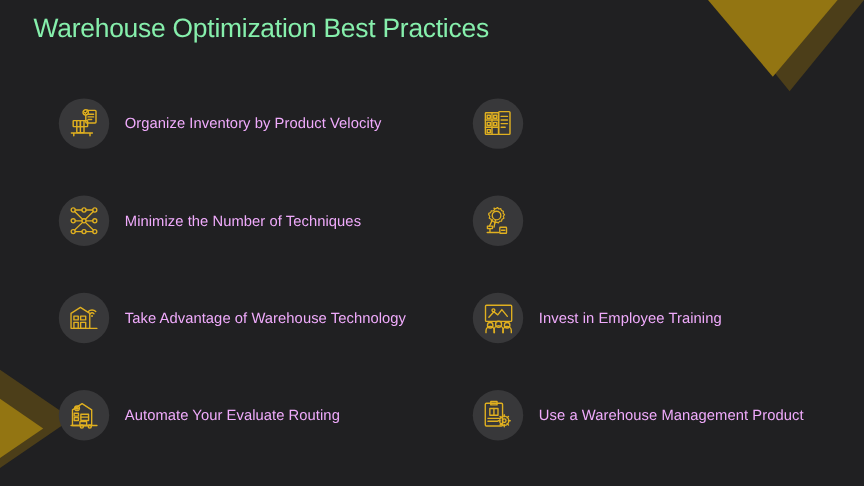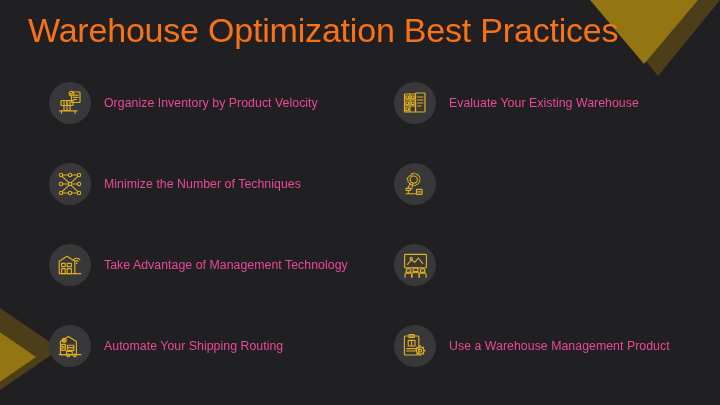--- a/index.html
+++ b/index.html
@@ -46,24 +46,24 @@
     width:0; height:0;
     border-top:48px solid transparent;
     border-bottom:48px solid transparent;
     border-left:70px solid #937512;
   }
 
   
   .title {
     position:absolute;
     left:28px; top:11px;
-    font-size:34px;
+    font-size:22px;
     font-weight:400;
     letter-spacing:-0.2px;
-    color:#f97316;
+    color:#86efac;
     white-space:nowrap;
   }
 
   
   .grid {
     position:absolute;
     left:0; top:72px;
     width:720px;
     display:grid;
     grid-template-columns:335px 335px;
@@ -83,21 +83,21 @@
     border-radius:50%;
     background:#38383a;
     display:flex;
     align-items:center;
     justify-content:center;
   }
   .icon-circle svg { display:block; }
   .item-label {
     margin-left:13px;
     font-size:12.3px;
-    color:#ec4899;
+    color:#f0abfc;
     letter-spacing:0.05px;
     white-space:nowrap;
   }
 </style>
 </head>
 <body>
 
 <div class="slide">
 
   <div class="deco deco-tr-outer"></div>
@@ -133,21 +133,20 @@
           <path d="M3.5 11h11M3.5 17h11M9 5v18"></path>
           <rect x="5" y="7" width="2.6" height="2.6"></rect>
           <rect x="10.4" y="7" width="2.6" height="2.6"></rect>
           <rect x="5" y="13" width="2.6" height="2.6"></rect>
           <rect x="10.4" y="13" width="2.6" height="2.6"></rect>
           <rect x="5" y="19" width="2.6" height="2.6"></rect>
           <rect x="14.5" y="4" width="9.5" height="19" rx="0.8"></rect>
           <path d="M16.6 8h5.3M16.6 11h5.3M16.6 14h5.3M16.6 17h3.4"></path>
         </svg>
       </span>
-      <span class="item-label">Evaluate Your Existing Warehouse</span>
     </div>
 
     <div class="item">
       <span class="icon-circle">
         <svg width="26" height="26" viewBox="0 0 26 26" fill="none" stroke="#e0b020" stroke-width="1.1" stroke-linejoin="round" stroke-linecap="round">
           <circle cx="4" cy="4" r="1.7"></circle>
             <circle cx="13" cy="4" r="1.7"></circle>
             <circle cx="22" cy="4" r="1.7"></circle>
           <circle cx="4" cy="13" r="1.7"></circle>
             <circle cx="13" cy="13" r="1.7"></circle>
@@ -183,56 +182,57 @@
           <rect x="5.6" y="12.4" width="3.6" height="3.2"></rect>
           <rect x="5.6" y="17.6" width="3.6" height="5"></rect>
           <rect x="11.2" y="12.4" width="4.2" height="3.2"></rect>
           <rect x="11.2" y="17.6" width="4.2" height="5"></rect>
           <path d="M18.2 22.6h6.6"></path>
           <path d="M17.6 8.6a4.4 4.4 0 016.2 0"></path>
           <path d="M19.1 10.4a2.3 2.3 0 013.2 0"></path>
           <circle cx="20.7" cy="12.4" r="0.8" fill="#e0b020" stroke="none"></circle>
         </svg>
       </span>
-      <span class="item-label">Take Advantage of Management Technology</span>
+      <span class="item-label">Take Advantage of Warehouse Technology</span>
     </div>
 
     <div class="item">
       <span class="icon-circle">
         <svg width="27" height="27" viewBox="0 0 27 27" fill="none" stroke="#e0b020" stroke-width="1.15" stroke-linejoin="round" stroke-linecap="round">
           <rect x="2.6" y="2.4" width="21.8" height="13.4" rx="0.8"></rect>
           <path d="M5.4 12.4l4.2-4.6 3.2 2.6 3.4-4.4 4.6 5.6"></path>
           <circle cx="9.2" cy="6.6" r="1.2"></circle>
           <circle cx="6.5" cy="19" r="2.3"></circle>
           <path d="M3 25.2v-1.6a3.5 3.5 0 017 0v1.6"></path>
           <circle cx="13.5" cy="18.2" r="2.5"></circle>
           <path d="M9.7 25.2v-2a3.8 3.8 0 017.6 0v2"></path>
           <circle cx="20.6" cy="19" r="2.3"></circle>
           <path d="M17.1 25.2v-1.6a3.5 3.5 0 017 0v1.6"></path>
         </svg>
       </span>
+      <span class="item-label">Invest in Employee Training</span>
     </div>
 
     <div class="item">
       <span class="icon-circle">
         <svg width="28" height="28" viewBox="0 0 28 28" fill="none" stroke="#e0b020" stroke-width="1.15" stroke-linejoin="round" stroke-linecap="round">
           <path d="M4.4 9.6L12.4 4.4l8 5.2v13H4.4z"></path>
           <circle cx="8.2" cy="8.2" r="2"></circle>
           <path d="M7 8.2h2.4M8.2 7v2.4"></path>
           <rect x="5.8" y="12.4" width="3.6" height="2.4"></rect>
           <rect x="5.8" y="16" width="3.6" height="2.4"></rect>
           <path d="M11.4 13.2h6.4v5.2h-6.4z"></path>
           <path d="M11.4 15.6h6.4"></path>
           <path d="M3.2 22.6h21.6"></path>
           <path d="M10.6 19.4h5.6v3.2h-5.6z" fill="none"></path>
           <circle cx="12.2" cy="23.4" r="1.3"></circle>
           <circle cx="18.8" cy="23.4" r="1.3"></circle>
         </svg>
       </span>
-      <span class="item-label">Automate Your Shipping Routing</span>
+      <span class="item-label">Automate Your Evaluate Routing</span>
     </div>
 
     <div class="item">
       <span class="icon-circle">
         <svg width="28" height="28" viewBox="0 0 28 28" fill="none" stroke="#e0b020" stroke-width="1.15" stroke-linejoin="round" stroke-linecap="round">
           <rect x="3.4" y="4" width="14.4" height="19" rx="1"></rect>
           <path d="M8 2.6h5.2v2.8H8z"></path>
           <rect x="7.2" y="8.4" width="6.8" height="5.6"></rect>
           <path d="M10.6 8.4v5.6"></path>
           <path d="M5.6 16.6h10M5.6 19h8"></path>

